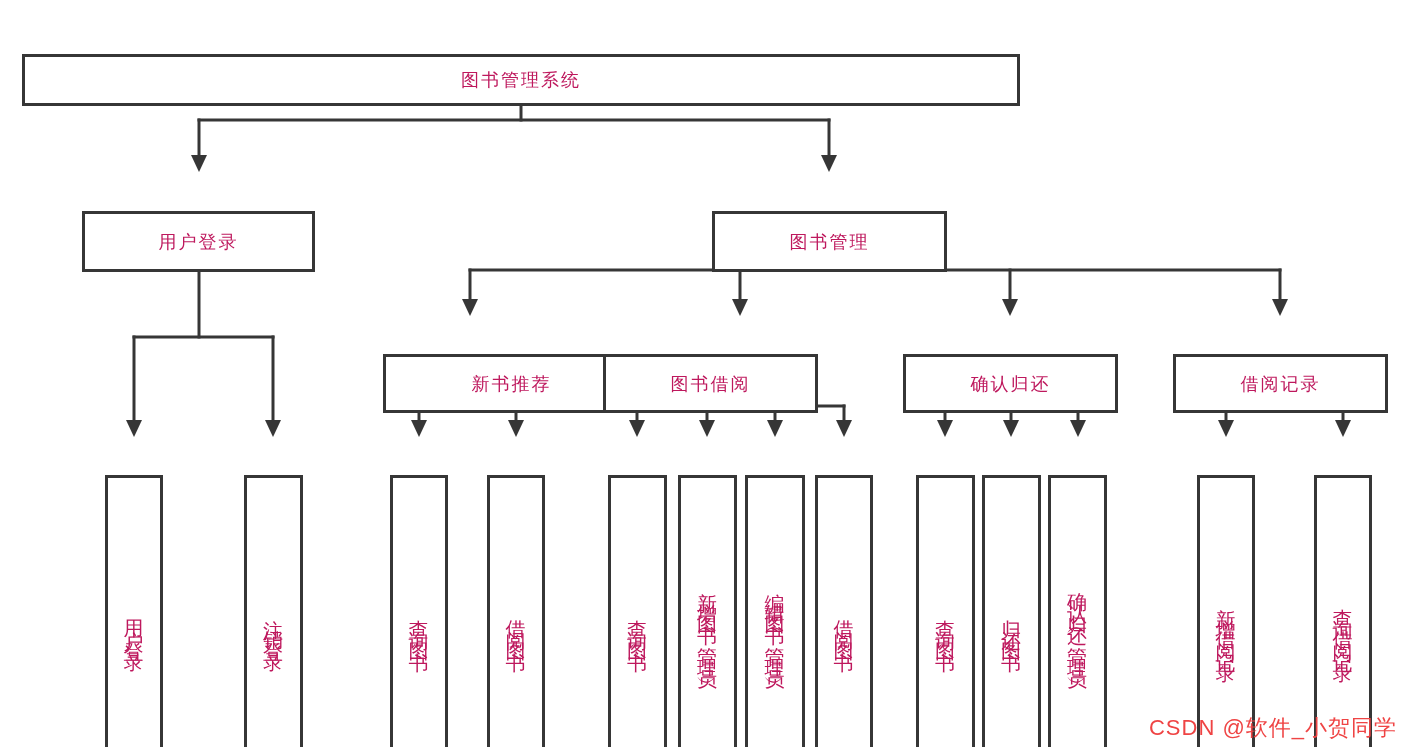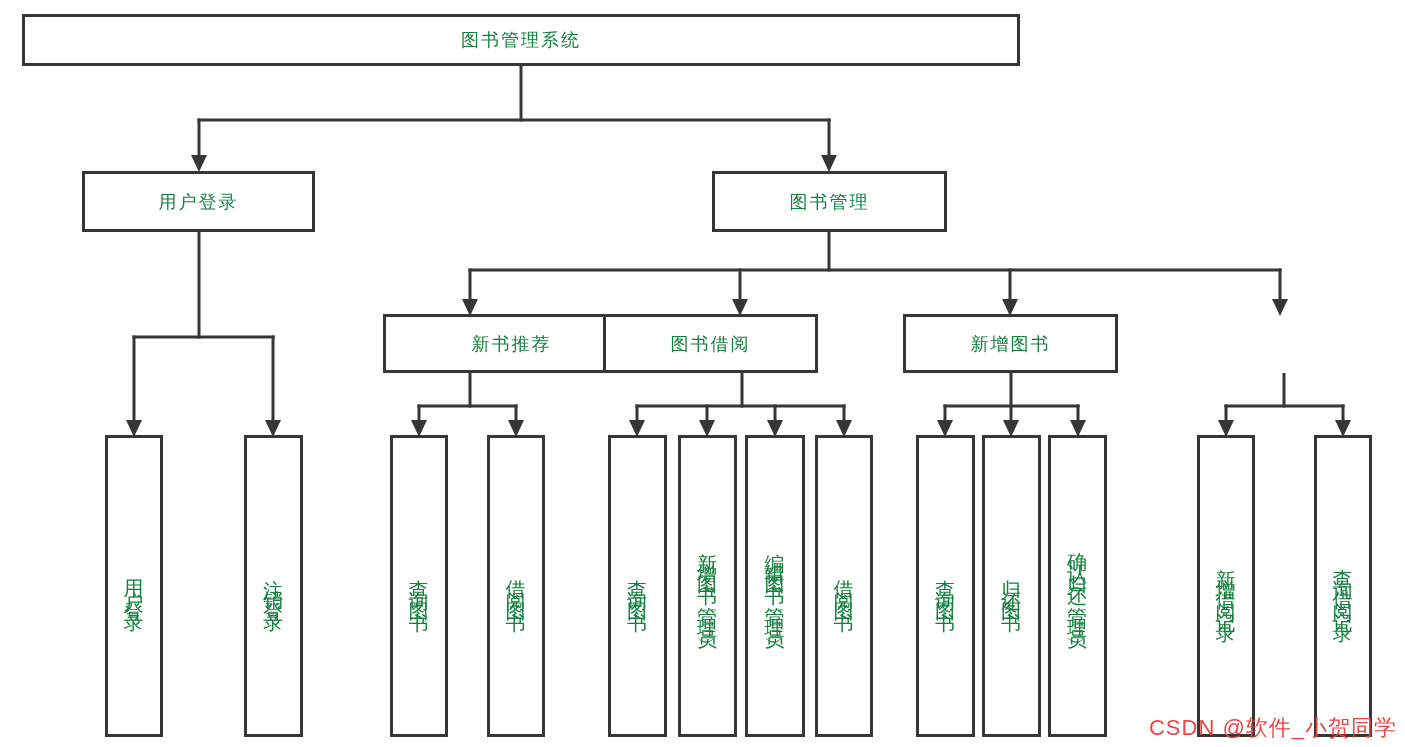--- a/index.html
+++ b/index.html
@@ -21,22 +21,23 @@
   .node {
     position: absolute;
     box-sizing: border-box;
     border: 3px solid #363636;
     background: #ffffff;
     display: flex;
     align-items: center;
     justify-content: center;
     font-size: 18px;
     letter-spacing: 2px;
-    color: #15803d;
+    color: #be185d;
     z-index: 1;
+    margin-top: 40px;
   }
   .node.vertical {
     writing-mode: vertical-rl;
     text-orientation: mixed;
     font-size: 20px;
     letter-spacing: 11px;
     line-height: 1;
   }
   .watermark {
     position: absolute;
@@ -120,21 +121,24 @@
     <span>图书管理</span>
   </div>
 
   <div class="node" style="left:383px; top:314px; width:257px; height:59px;">
     <span>新书推荐</span>
   </div>
   <div class="node" style="left:603px; top:314px; width:215px; height:59px;">
     <span>图书借阅</span>
   </div>
   <div class="node" style="left:903px; top:314px; width:215px; height:59px;">
-    <span>新增图书</span>
+    <span>确认归还</span>
+  </div>
+  <div class="node" style="left:1173px; top:314px; width:215px; height:59px;">
+    <span>借阅记录</span>
   </div>
 
   <div class="node vertical" style="left:105px; top:435px; width:58px; height:302px;">
     <span>用户登录</span>
   </div>
   <div class="node vertical" style="left:244px; top:435px; width:59px; height:302px;">
     <span>注销登录</span>
   </div>
 
   <div class="node vertical" style="left:390px; top:435px; width:58px; height:302px;">

